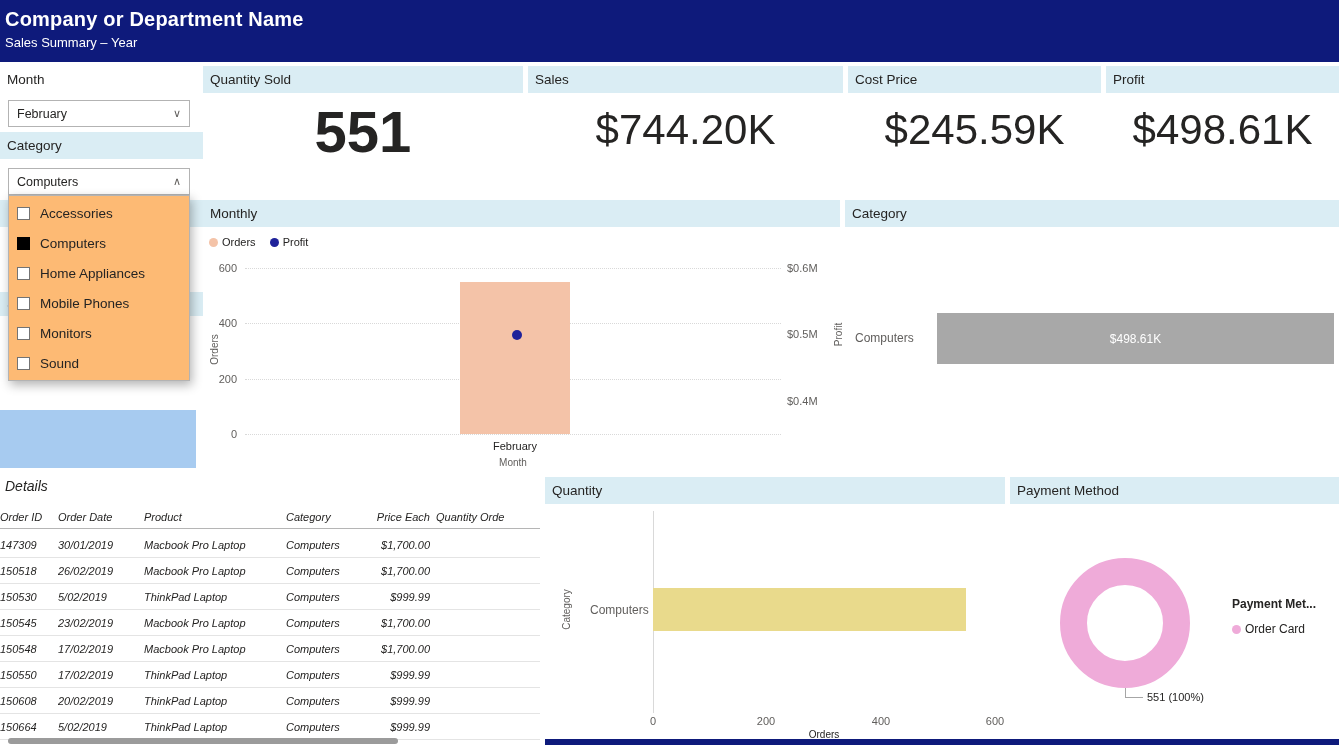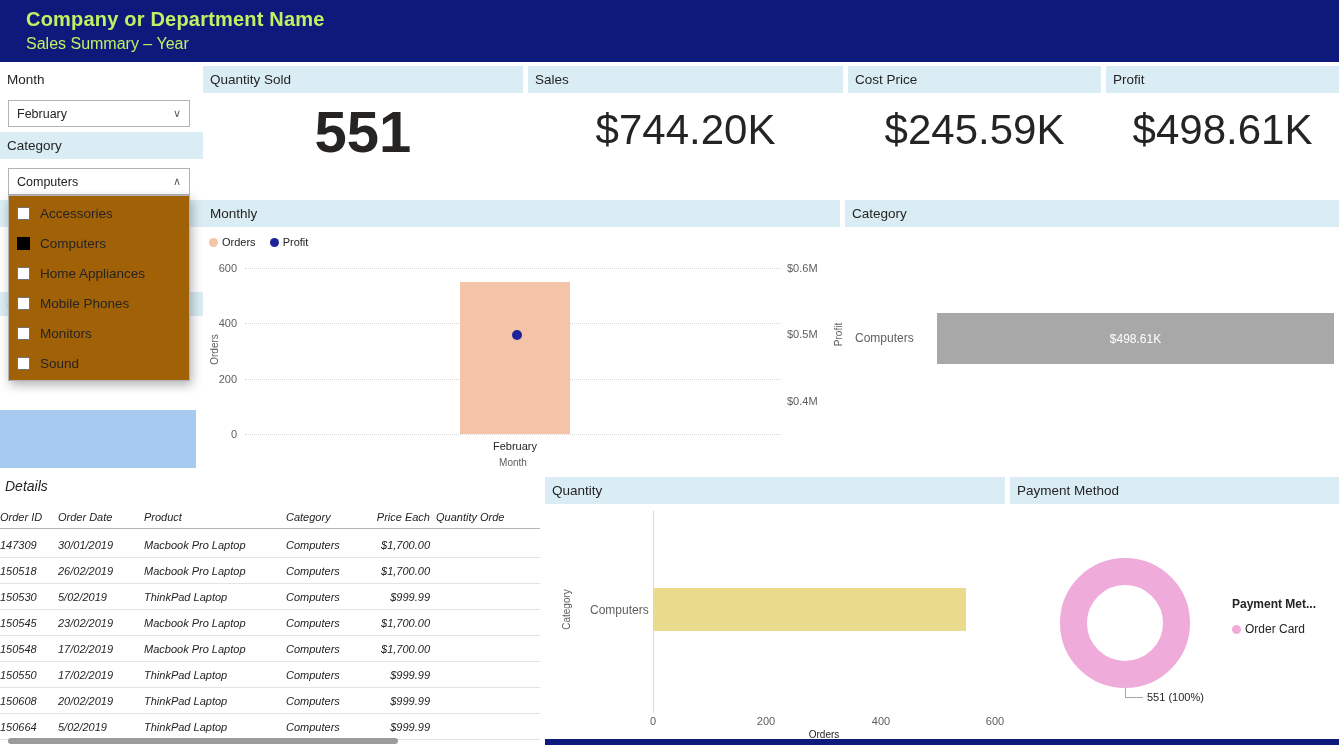--- a/index.html
+++ b/index.html
@@ -1,32 +1,32 @@
 <!DOCTYPE html>
 <html><head>
 <meta charset="utf-8">
 <style>
   *{margin:0;padding:0;box-sizing:border-box;}
   html,body{width:1339px;height:745px;}
   body{font-family:"Liberation Sans","DejaVu Sans",sans-serif;color:#252423;background:#fff;position:relative;overflow:hidden;font-size:13px;}
   .abs{position:absolute;}
 
   
-  .report-header{position:absolute;left:0;top:0;width:1339px;height:62px;background:#0e1a7b;color:#bef264;padding:8px 26px;}
+  .report-header{position:absolute;left:0;top:0;width:1339px;height:62px;background:#0e1a7b;color:#ffffff;padding:8px 5px;}
   .report-title{font-size:20px;font-weight:bold;letter-spacing:.2px;}
-  .report-subtitle{font-size:16px;margin-top:4px;}
+  .report-subtitle{font-size:13px;margin-top:4px;}
 
   
   .band{position:absolute;height:27px;line-height:27px;background:#daedf4;font-size:13.5px;color:#252423;padding-left:7px;overflow:hidden;white-space:nowrap;}
   .whiteband{background:#fff;}
 
   
   .dropdown{position:absolute;width:182px;height:27px;background:#fff;border:1px solid #b3b3b3;display:flex;align-items:center;justify-content:space-between;padding:0 8px;font-size:12.5px;cursor:pointer;}
   .chev{color:#605e5c;font-size:11px;}
-  .cat-list{position:absolute;left:8px;top:195px;width:182px;background:#a16207;border:1px solid #b3b3b3;box-shadow:2px 4px 10px rgba(0,0,0,.3);z-index:30;padding:2px 0;}
+  .cat-list{position:absolute;left:8px;top:195px;width:182px;background:#fdba74;border:1px solid #b3b3b3;box-shadow:2px 4px 10px rgba(0,0,0,.3);z-index:30;padding:2px 0;}
   .cat-option{display:flex;align-items:center;height:30px;padding-left:8px;font-size:13.5px;cursor:pointer;}
   .cb{width:13px;height:13px;border:1px solid #737373;background:#fff;margin-right:10px;flex:none;display:inline-block;}
   .cb.checked{background:#000;border-color:#000;}
   .selection-block{position:absolute;left:0;top:410px;width:196px;height:58px;background:#a7cbf0;}
 
   
   .kpi{position:absolute;top:66px;height:172px;}
   .kpi .band{left:0;top:0;right:0;}
   .kpi-value{position:absolute;left:0;right:0;top:40px;text-align:center;font-size:42px;color:#252423;}
   .kpi-value.big{font-size:58px;top:32px;font-weight:600;}

